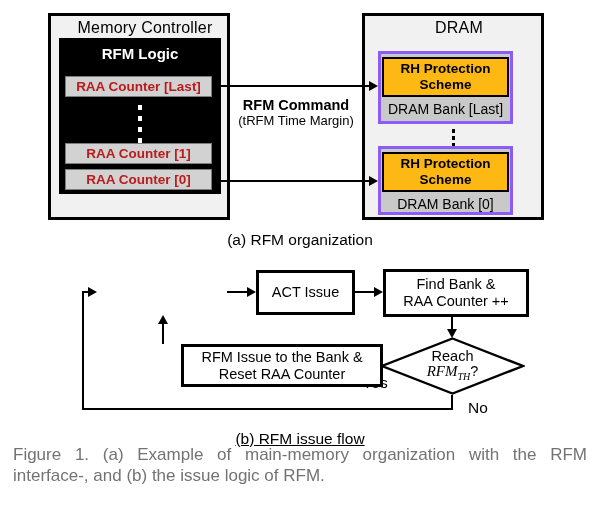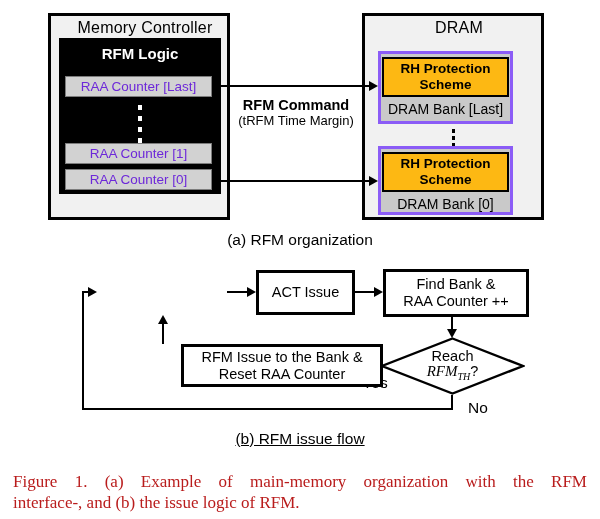--- a/index.html
+++ b/index.html
@@ -4,21 +4,21 @@
 <style>
   html,body{margin:0;padding:0;background:#fff;}
   #page{position:relative;width:600px;height:519px;background:#ffffff;overflow:hidden;
         font-family:"Liberation Sans","DejaVu Sans",sans-serif;color:#000;}
   
   .outer-box{position:absolute;background:#f1f1f1;border:3px solid #000;box-sizing:border-box;padding-left:12px;}
   .outer-title{text-align:center;font-size:16px;margin-top:3px;letter-spacing:.2px;}
   .rfm-logic{position:absolute;background:#000;color:#fff;}
   .rfm-logic-title{text-align:center;font-size:15px;font-weight:bold;padding-top:7px;}
   .raa-bar{position:absolute;left:6px;width:147px;height:21px;background:#d2d2d2;border:1px solid #7c7c7c;
-           box-sizing:border-box;color:#6d28d9;font-size:13.5px;text-align:center;line-height:19px;}
+           box-sizing:border-box;color:#b91c1c;font-size:13.5px;text-align:center;line-height:19px;font-weight:bold;}
   .dotcol{position:absolute;left:0;right:0;display:flex;flex-direction:column;align-items:center;}
   .dot-w{width:4px;height:5px;background:#fff;margin:3px 0;}
   .dot-b{width:3px;height:4px;background:#000;margin:1.5px 0;}
   .bank-box{position:absolute;left:13px;width:135px;background:#c9c9c9;border:3px solid #8b5cf6;box-sizing:border-box;}
   .rh-box{margin:3px auto 0 auto;width:127px;background:#fdb813;border:2px solid #000;box-sizing:border-box;
           font-size:13.5px;font-weight:bold;text-align:center;line-height:16px;padding:2px 0;}
   .bank-label{text-align:center;font-size:14px;margin-top:4px;}
   .cmd-label{position:absolute;text-align:center;}
   .cmd-l1{font-size:14.5px;font-weight:bold;}
   .cmd-l2{font-size:13px;}
@@ -34,22 +34,22 @@
   .flow-box{position:absolute;background:#fff;border:3px solid #000;box-sizing:border-box;
             display:flex;flex-direction:column;align-items:center;justify-content:center;
             font-size:14.5px;line-height:17px;text-align:center;}
   .diamond-wrap{position:absolute;}
   .diamond-text{position:absolute;left:0;top:0;right:0;bottom:0;display:flex;flex-direction:column;
                 align-items:center;justify-content:center;font-size:14.5px;line-height:15px;}
   .math{font-family:"Liberation Serif","DejaVu Serif",serif;font-style:italic;font-size:15px;}
   .math sub{font-size:10px;font-style:italic;}
   .yn-label{position:absolute;width:44px;text-align:center;font-size:15.5px;}
   
-  .fig-caption{position:absolute;left:13px;top:471px;width:574px;
-               font-family:Liberation Serif, serif;font-size:17px;line-height:21px;color:#b91c1c;}
+  .fig-caption{position:absolute;left:13px;top:444px;width:574px;
+               font-family:Liberation Sans, sans-serif;font-size:17px;line-height:21px;color:#737373;}
   .fig-line1{text-align:justify;text-align-last:justify;}
   .fig-line2{text-align:left;}
   .watermark{position:absolute;right:14px;top:488px;font-size:15px;color:#cfcfcf;
              text-shadow:1px 1px 0 #eeeeee;letter-spacing:1px;}
 </style>
 </head>
 <body>
 
 <div id="page">
 

